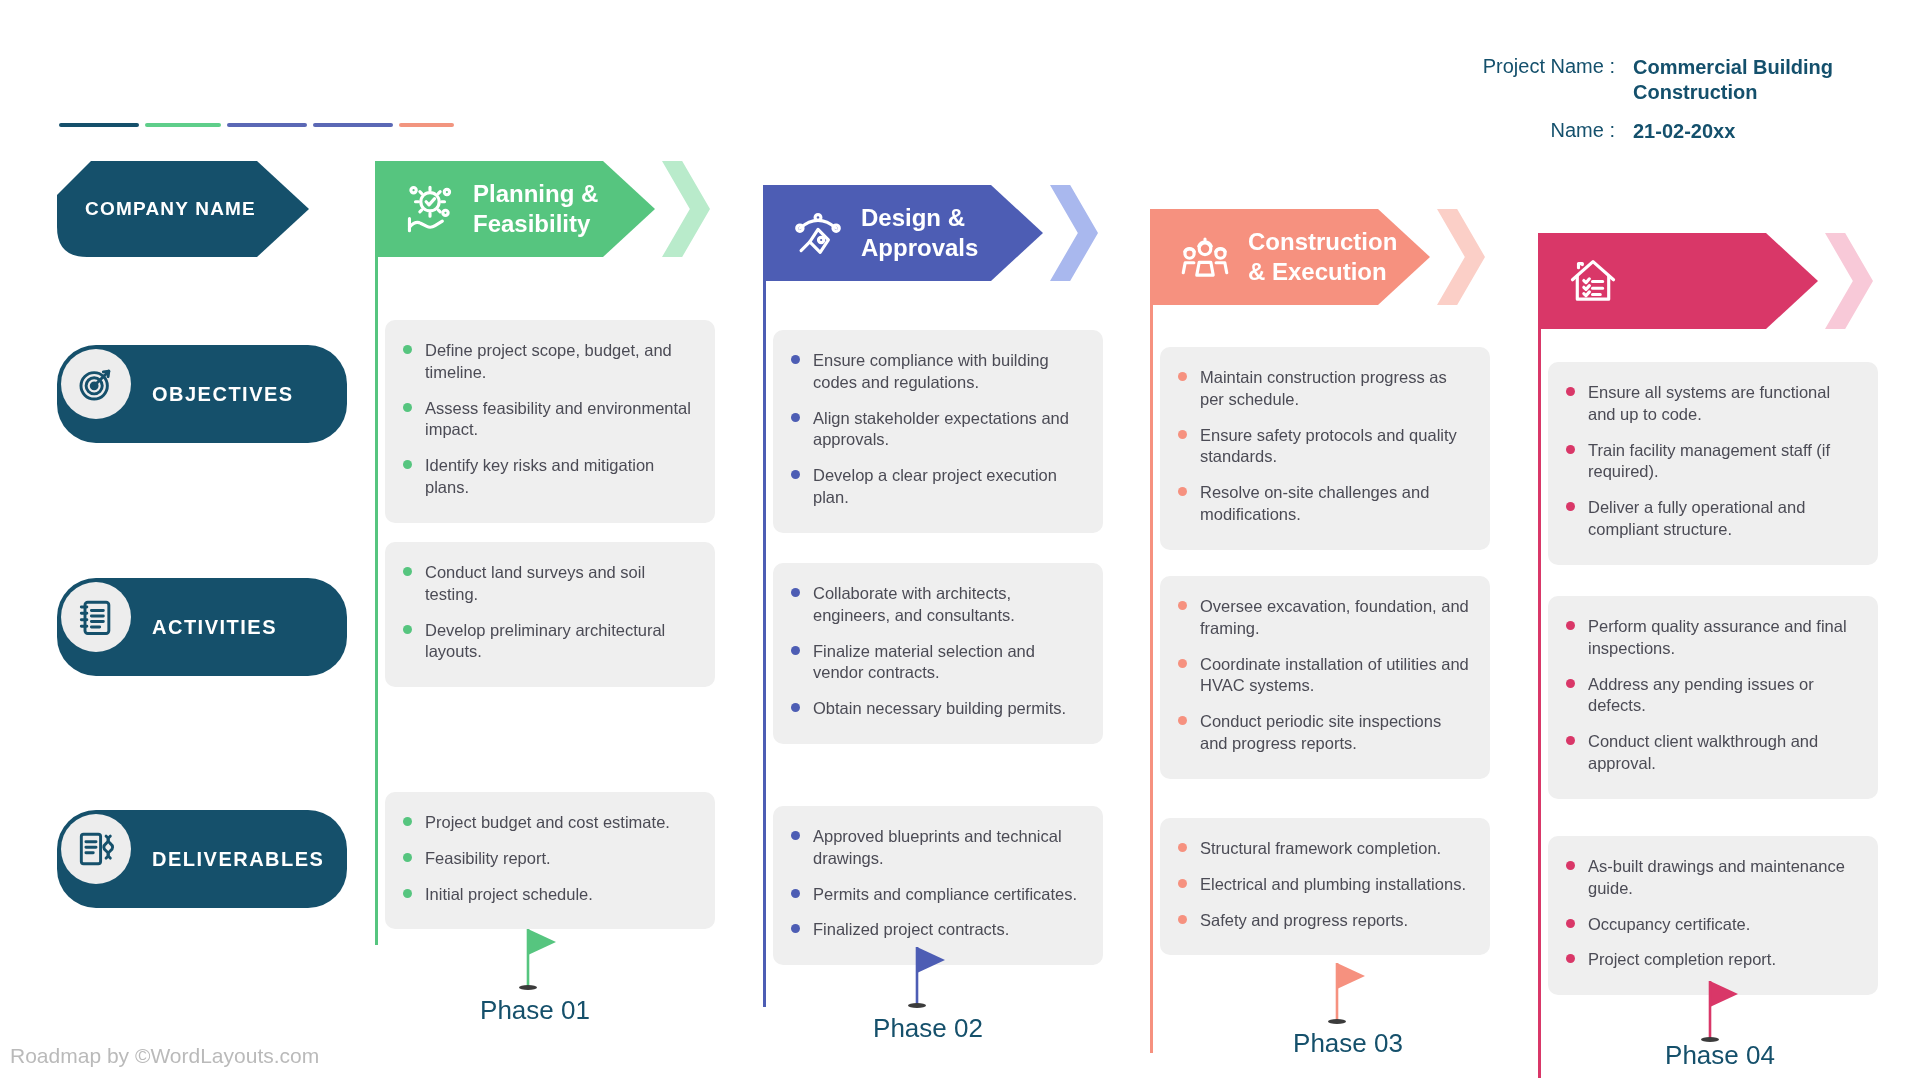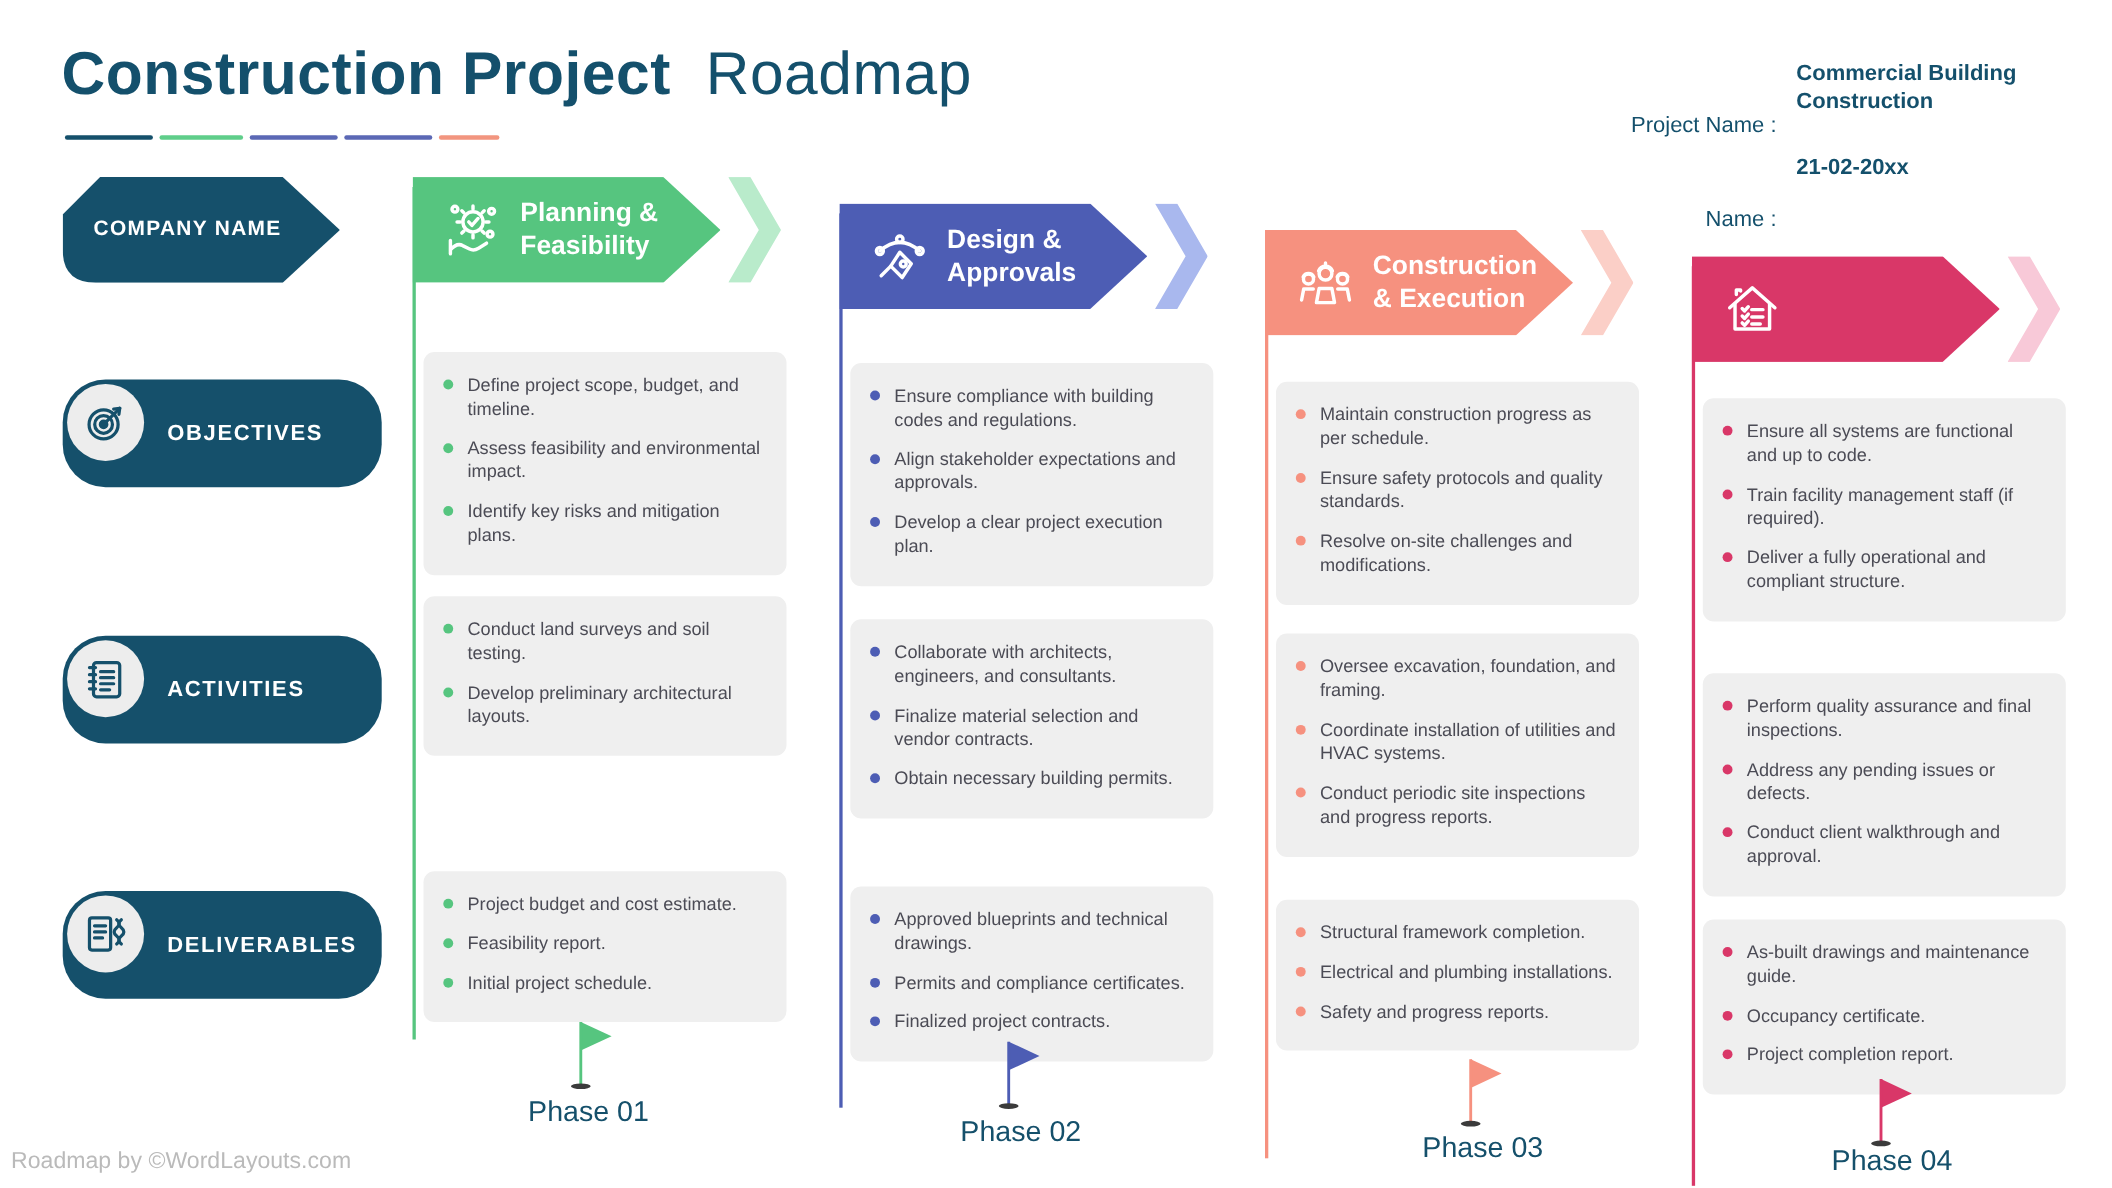--- a/index.html
+++ b/index.html
@@ -14,21 +14,21 @@
   .title-underline i{display:block;height:4px;border-radius:2px;}
   .u1{width:80px;background:#15506B;}
   .u2{width:76px;background:#5FCE8A;}
   .u3{width:80px;background:#5B68B5;}
   .u4{width:80px;background:#5B68B5;}
   .u5{width:55px;background:#F2957F;}
 
   .project-info{position:absolute;left:1455px;top:55px;width:430px;display:grid;
                 grid-template-columns:160px 250px;column-gap:18px;row-gap:14px;
                 font-size:20px;color:#14506C;}
-  .pi-label{text-align:right;font-weight:400;margin-top:48px;}
+  .pi-label{text-align:right;font-weight:400;}
   .pi-value{font-weight:700;line-height:1.25;}
 
   
   .company-banner{position:absolute;left:57px;top:161px;width:252px;height:96px;color:#fff;}
   .company-banner svg{position:absolute;inset:0;}
   .company-banner .txt{position:absolute;left:28px;top:0;height:100%;display:flex;align-items:center;
                        font-size:19px;font-weight:700;letter-spacing:1.2px;}
 
   .side-pill{position:absolute;left:57px;width:290px;height:98px;background:#15506B;border-radius:39px;}
   .side-pill .circ{position:absolute;left:4px;top:4px;width:70px;height:70px;border-radius:50%;
@@ -62,24 +62,20 @@
 
   .credit{position:absolute;left:10px;top:1044px;font-size:21px;color:#BABABA;font-weight:400;}
 
   svg{display:block;}
 </style>
 </head>
 <body>
 
 <div id="canvas">
 
-  <div class="main-title">
-    <b>Construction Project</b>
-    <span>&nbsp;</span><span>Roadmap</span>
-  </div>
   <div class="title-underline">
     <i class="u1"></i>
       <i class="u2"></i>
       <i class="u3"></i>
       <i class="u4"></i>
       <i class="u5"></i>
   </div>
 
   <div class="project-info">
     <div class="pi-label">Project Name :</div>
@@ -392,21 +388,21 @@
         <li>
             <span class="dot"></span>
             <span>Train facility management staff (if required).</span>
           </li>
         <li>
             <span class="dot"></span>
             <span>Deliver a fully operational and compliant structure.</span>
           </li>
       </ul>
     </div>
-    <div class="box" style="left:1548px;top:596px;margin-top:16px;">
+    <div class="box" style="left:1548px;top:596px;">
       <ul>
         <li>
             <span class="dot"></span>
             <span>Perform quality assurance and final inspections.</span>
           </li>
         <li>
             <span class="dot"></span>
             <span>Address any pending issues or defects.</span>
           </li>
         <li>

